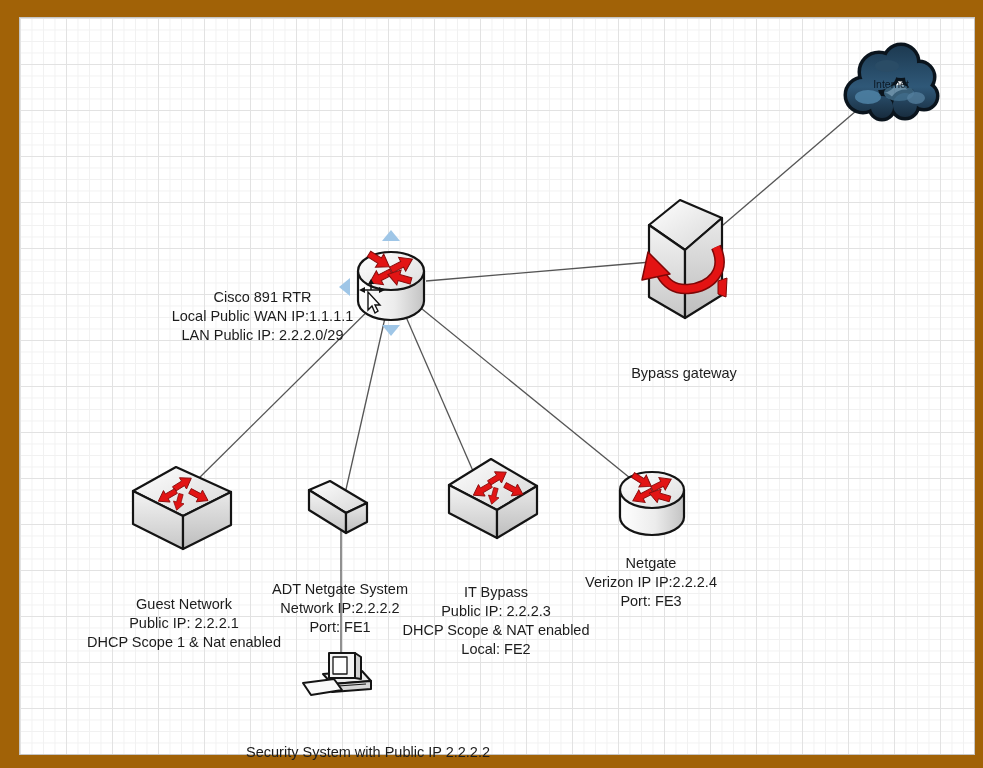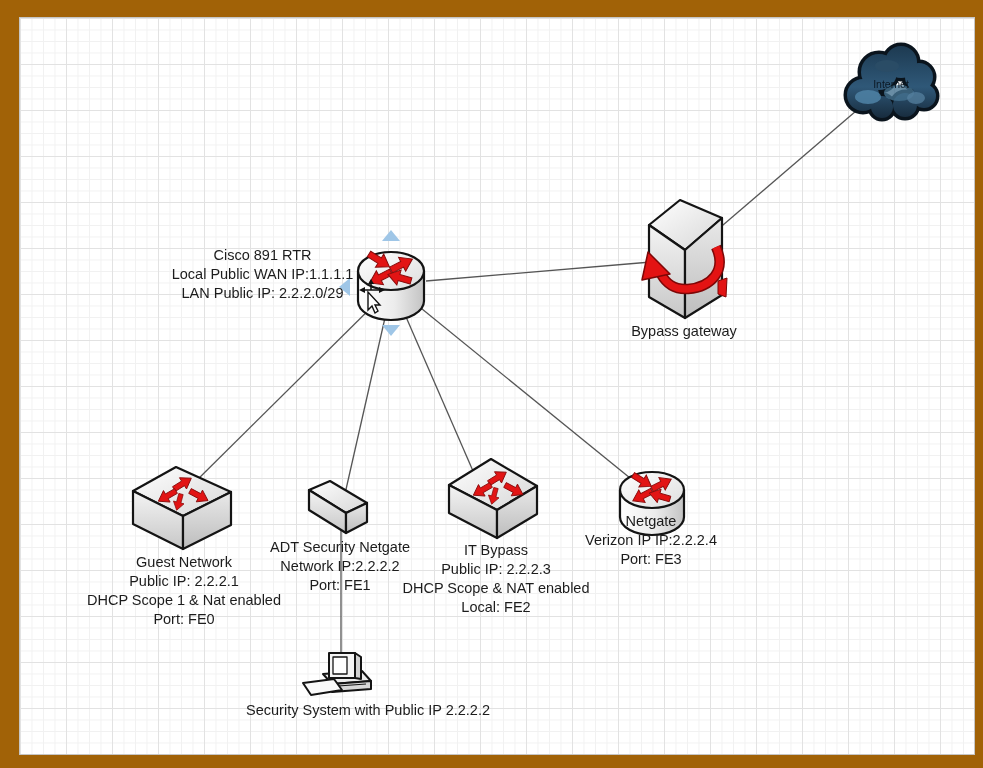--- a/index.html
+++ b/index.html
@@ -7,21 +7,21 @@
          font-family:"Liberation Sans",sans-serif;}
   #canvas{position:absolute;left:19px;top:17px;width:954px;height:736px;background:#ffffff;
     border:1.6px solid #c6c6c6;
     background-image:
       linear-gradient(#e2e2e2 1px, transparent 1px),
       linear-gradient(90deg,#e2e2e2 1px, transparent 1px),
       linear-gradient(#f1f1f1 1px, transparent 1px),
       linear-gradient(90deg,#f1f1f1 1px, transparent 1px);
     background-size:46px 46px,46px 46px,11.5px 11.5px,11.5px 11.5px;}
   svg#diagram{position:absolute;left:0;top:0;width:983px;height:768px;}
-  .lbl{position:absolute;text-align:center;font-size:14.5px;line-height:1.32;color:#1c1c1c;}
+  .lbl{position:absolute;text-align:center;font-size:14.5px;line-height:1.32;color:#1c1c1c;margin-top:42px;}
   .cloud-text{font-size:10.5px;fill:#0b1824;}
 </style>
 </head>
 <body>
 
 <div id="stage">
   <div id="canvas"></div>
 
   <svg id="diagram" viewBox="0 0 983 768">
     <defs>
@@ -187,25 +187,24 @@
   </div>
 
   <div class="lbl" style="left:594px;top:322px;width:180px;">
     <div>Bypass gateway</div>
   </div>
 
   <div class="lbl" style="left:84px;top:553px;width:200px;">
     <div>Guest Network</div>
     <div>Public IP: 2.2.2.1</div>
     <div>DHCP Scope 1 &amp; Nat enabled</div>
-    <div>Port: FE0</div>
   </div>
 
   <div class="lbl" style="left:250px;top:538px;width:180px;">
-    <div>ADT Security Netgate</div>
+    <div>ADT Netgate System</div>
     <div>Network IP:2.2.2.2</div>
     <div>Port: FE1</div>
   </div>
 
   <div class="lbl" style="left:396px;top:541px;width:200px;">
     <div>IT Bypass</div>
     <div>Public IP: 2.2.2.3</div>
     <div>DHCP Scope &amp; NAT enabled</div>
     <div>Local: FE2</div>
   </div>

